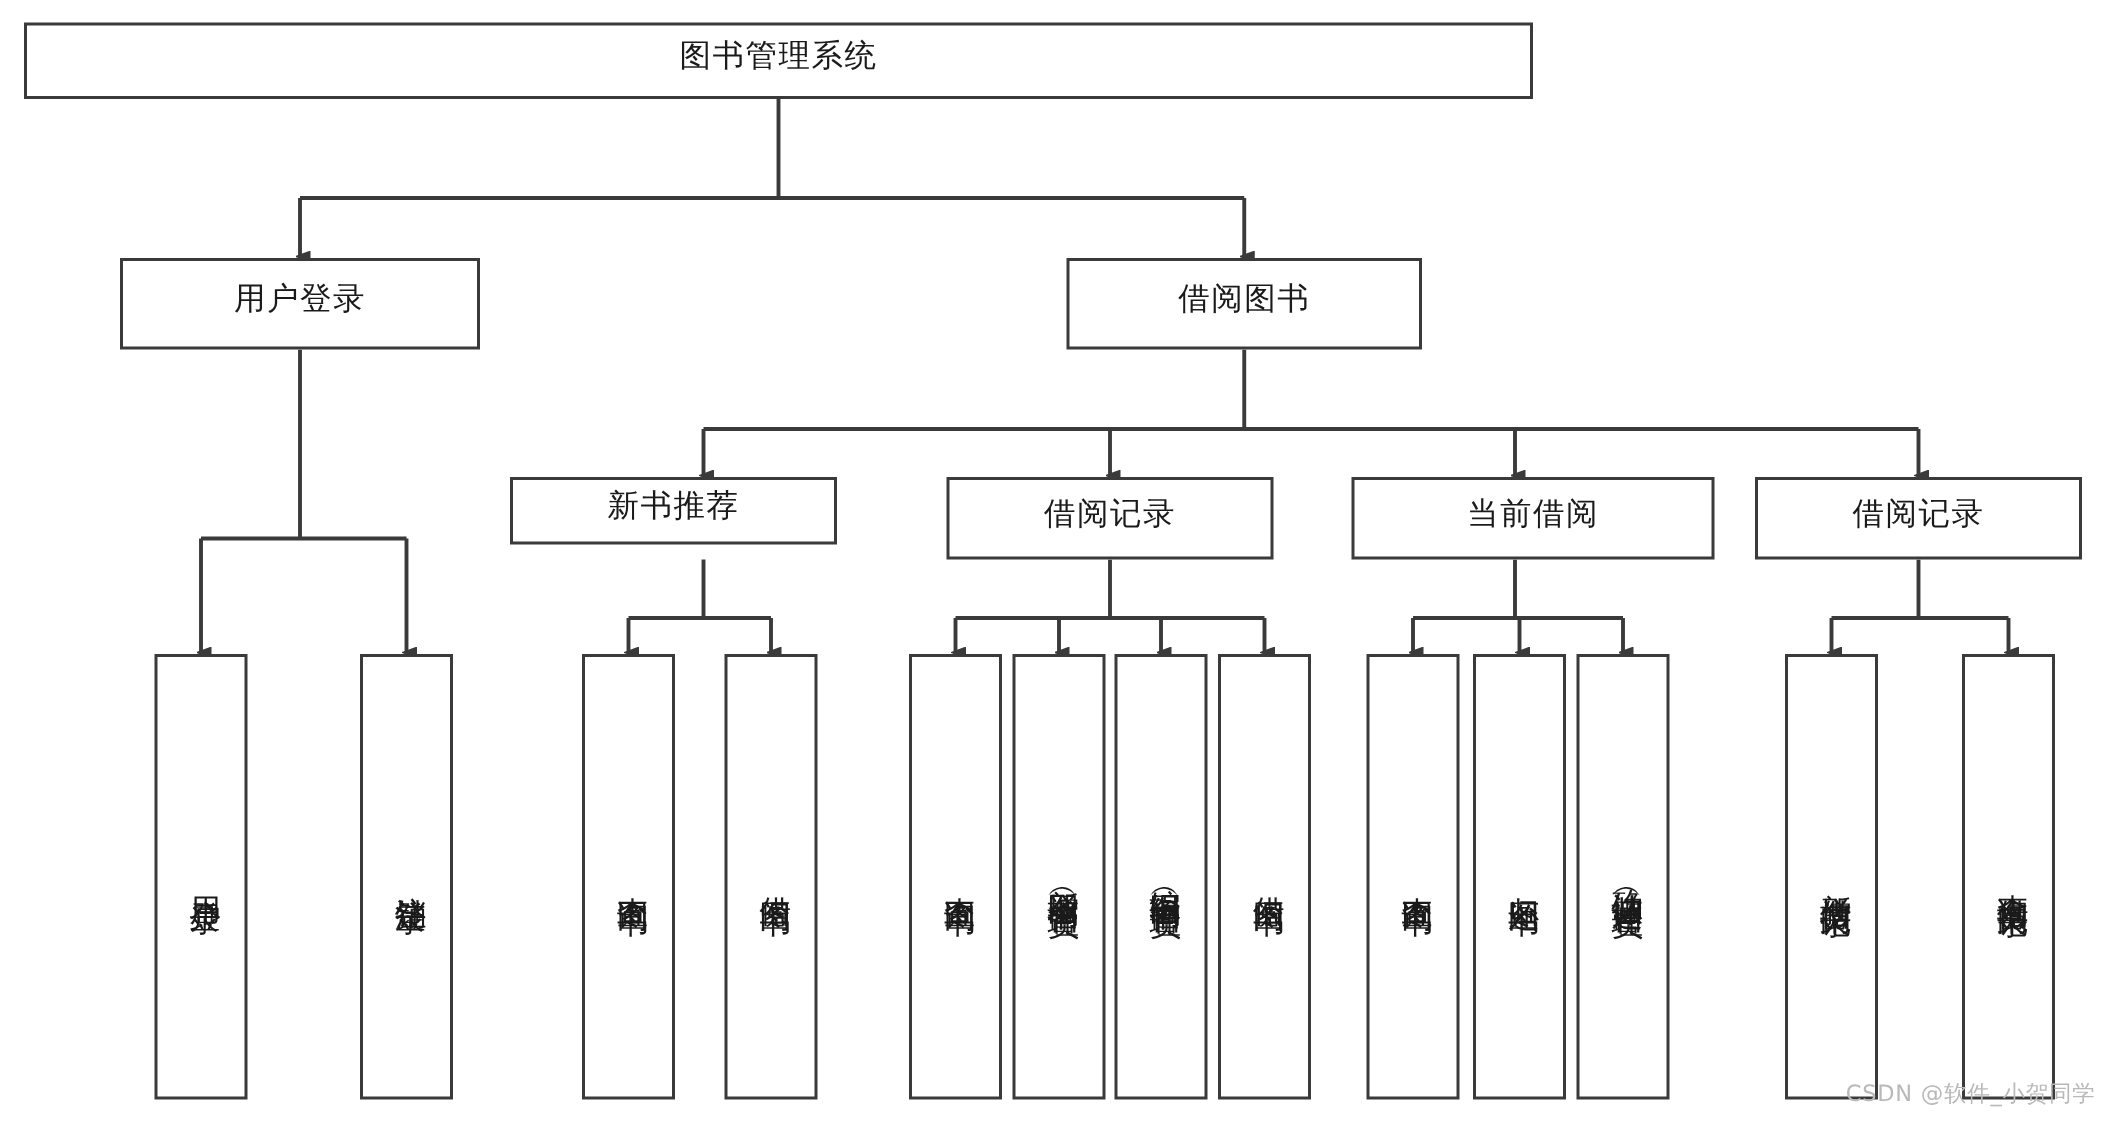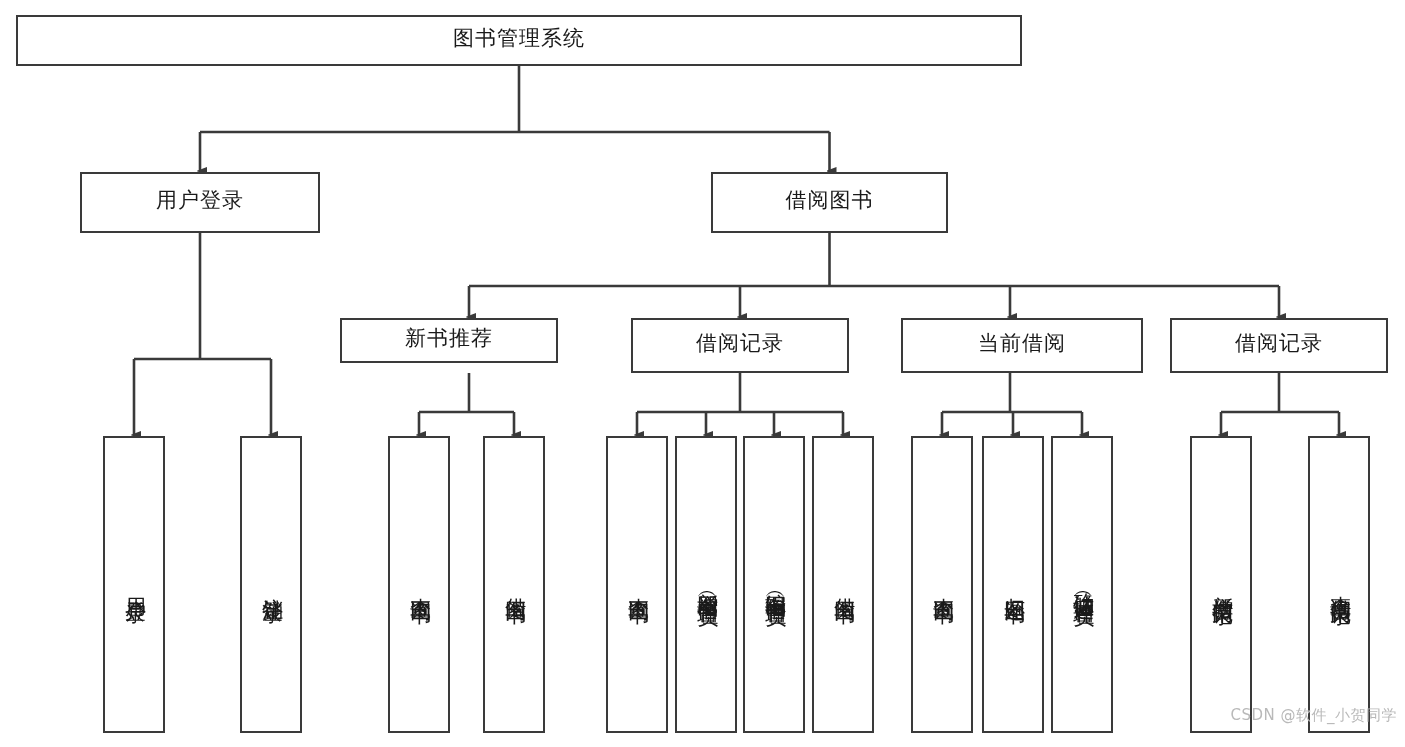--- a/index.html
+++ b/index.html
@@ -56,21 +56,21 @@
     white-space: normal;
     max-height: 100%;
   }
   .node-label {
     display: block;
     font-family: Liberation Mono, monospace;
   }
   #watermark {
     position: absolute;
     right: 8px;
-    bottom: 22px;
+    bottom: 8px;
     font-size: 15px;
     color: #b9b9b9;
     letter-spacing: 0.5px;
     z-index: 5;
     white-space: nowrap;
     font-family: "DejaVu Sans", "Liberation Sans", sans-serif;
   }
 </style>
 </head>
 <body>

